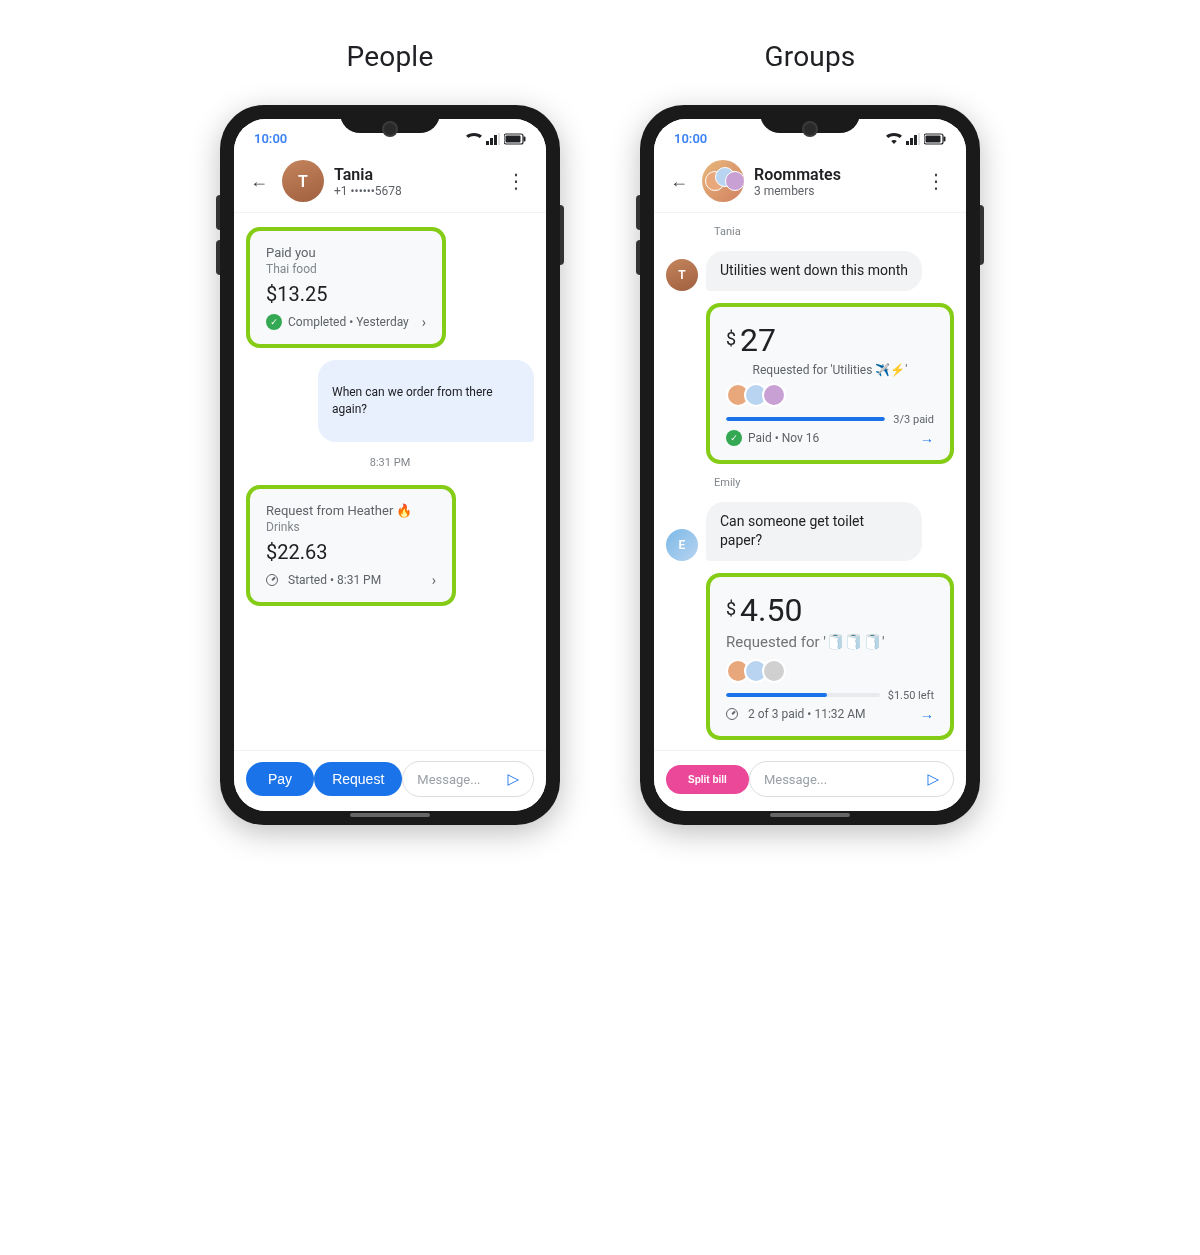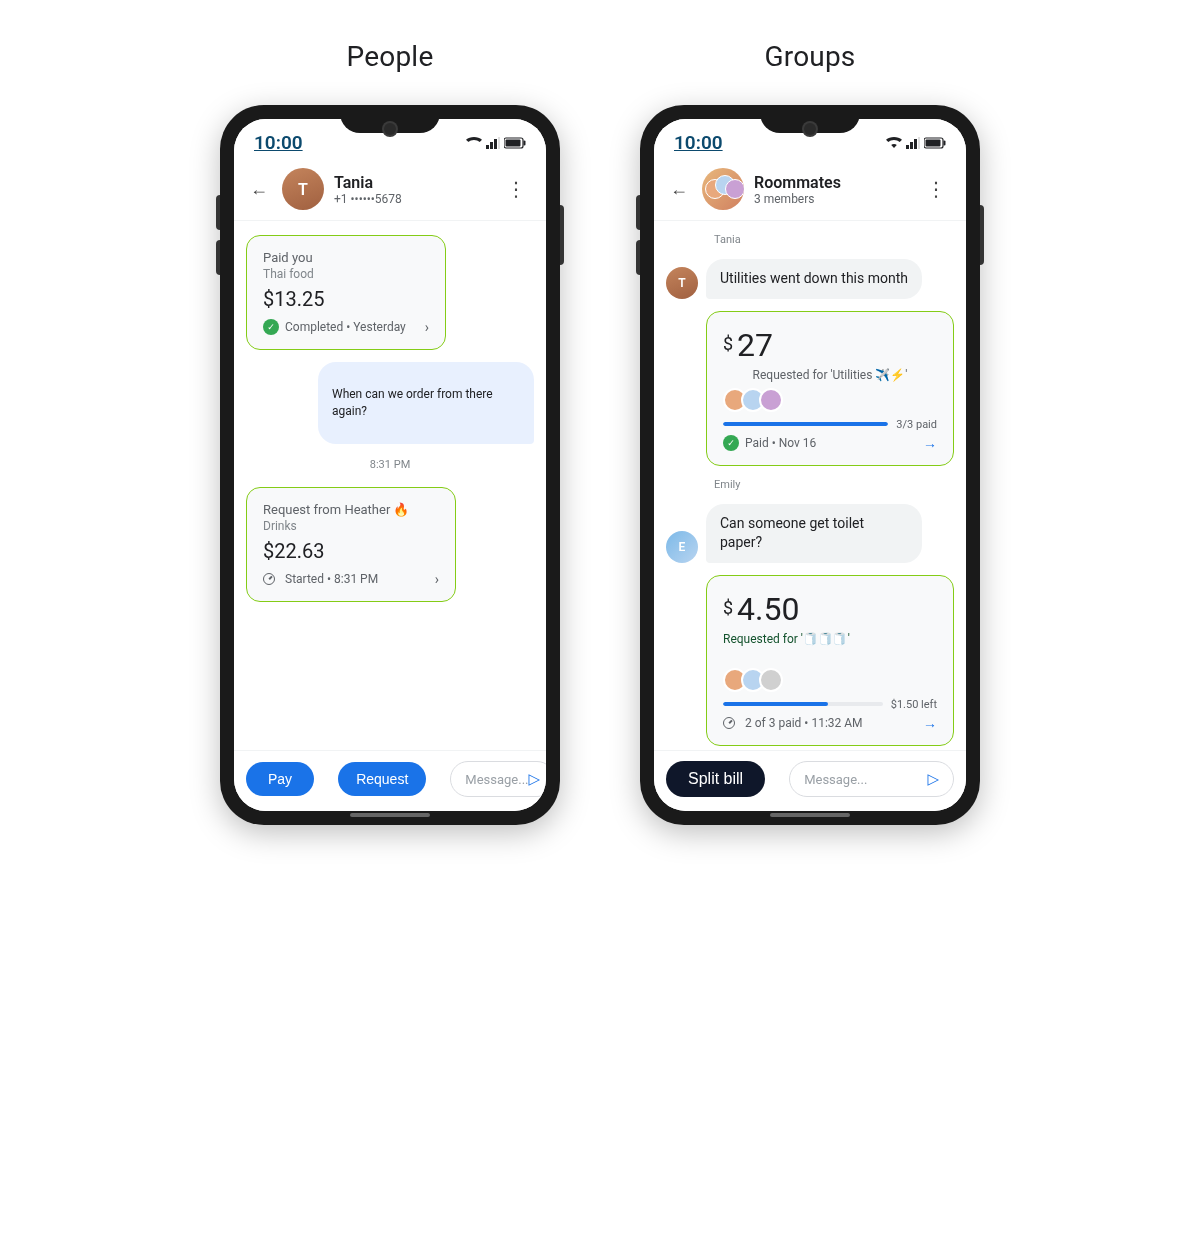--- a/index.html
+++ b/index.html
@@ -69,24 +69,23 @@
     }
     
     .status-bar {
       display: flex;
       justify-content: space-between;
       align-items: center;
       padding: 12px 20px 6px;
       background: #fff;
     }
     .status-time {
-      font-size: 19px;
+      font-size: 13px;
       font-weight: 600;
-      color: #0c4a6e;
-      text-decoration: underline;
+      color: #3b82f6;
     }
     .status-icons {
       display: flex;
       gap: 4px;
       align-items: center;
     }
     .status-icons svg {
       fill: #202124;
     }
     
@@ -180,21 +179,21 @@
       font-size: 12px;
       color: #202124;
       line-height: 1.4;
     }
     
     .payment-card {
       background: #f8f9fa;
       border-radius: 14px;
       padding: 14px 16px;
       margin: 2px 0;
-      border: 1px solid #84cc16;
+      border: 4px solid #84cc16;
     }
     .payment-label {
       font-size: 13px;
       color: #5f6368;
       margin-bottom: 2px;
     }
     .payment-sublabel {
       font-size: 12px;
       color: #80868b;
       margin-bottom: 6px;
@@ -232,21 +231,21 @@
     .time-center {
       text-align: center;
       font-size: 11px;
       color: #80868b;
       margin: 4px 0;
     }
     
     .bottom-bar {
       display: flex;
       padding: 10px 12px 14px;
-      gap: 24px;
+      gap: 0;
       background: #fff;
       align-items: center;
       border-top: 1px solid #f1f3f4;
     }
     .btn-pay {
       background: #1a73e8;
       color: white;
       border: none;
       border-radius: 24px;
       padding: 9px 22px;
@@ -258,27 +257,27 @@
       background: #1a73e8;
       color: white;
       border: none;
       border-radius: 24px;
       padding: 9px 18px;
       font-size: 14px;
       font-weight: 500;
       cursor: pointer;
     }
     .btn-split {
-      background: #0f172a;
+      background: #ec4899;
       color: white;
       border: none;
       border-radius: 24px;
       padding: 9px 22px;
-      font-size: 16px;
-      font-weight: 400;
+      font-size: 10px;
+      font-weight: 700;
       cursor: pointer;
     }
     .message-input {
       flex: 1;
       border: 1px solid #dadce0;
       border-radius: 24px;
       padding: 8px 14px;
       font-size: 13px;
       color: #80868b;
       display: flex;
@@ -638,21 +637,21 @@
                 <span>Can someone get toilet paper?</span>
               </div>
             </div>
 
             <div style="padding-left:40px;">
               <div class="payment-card">
                 <div style="margin-bottom:4px;">
                   <span style="font-size:18px;vertical-align:super;line-height:1;color:#202124;">$</span>
                   <span style="font-size:32px;font-weight:400;color:#202124;">4.50</span>
                 </div>
-                <div style="font-size:12px;color:#14532d;margin-bottom:22px;">Requested for '🧻🧻🧻'</div>
+                <div style="font-size:15px;color:#737373;margin-bottom:8px;">Requested for '🧻🧻🧻'</div>
                 <div class="avatar-row">
                   <div class="avatar-small av1"></div>
                   <div class="avatar-small av2"></div>
                   <div class="avatar-small av4"></div>
                 </div>
                 <div class="progress-row">
                   <div class="progress-bar-bg">
                     <div class="progress-bar-fill" style="width:66%;"></div>
                   </div>
                   <span class="progress-label">$1.50 left</span>

